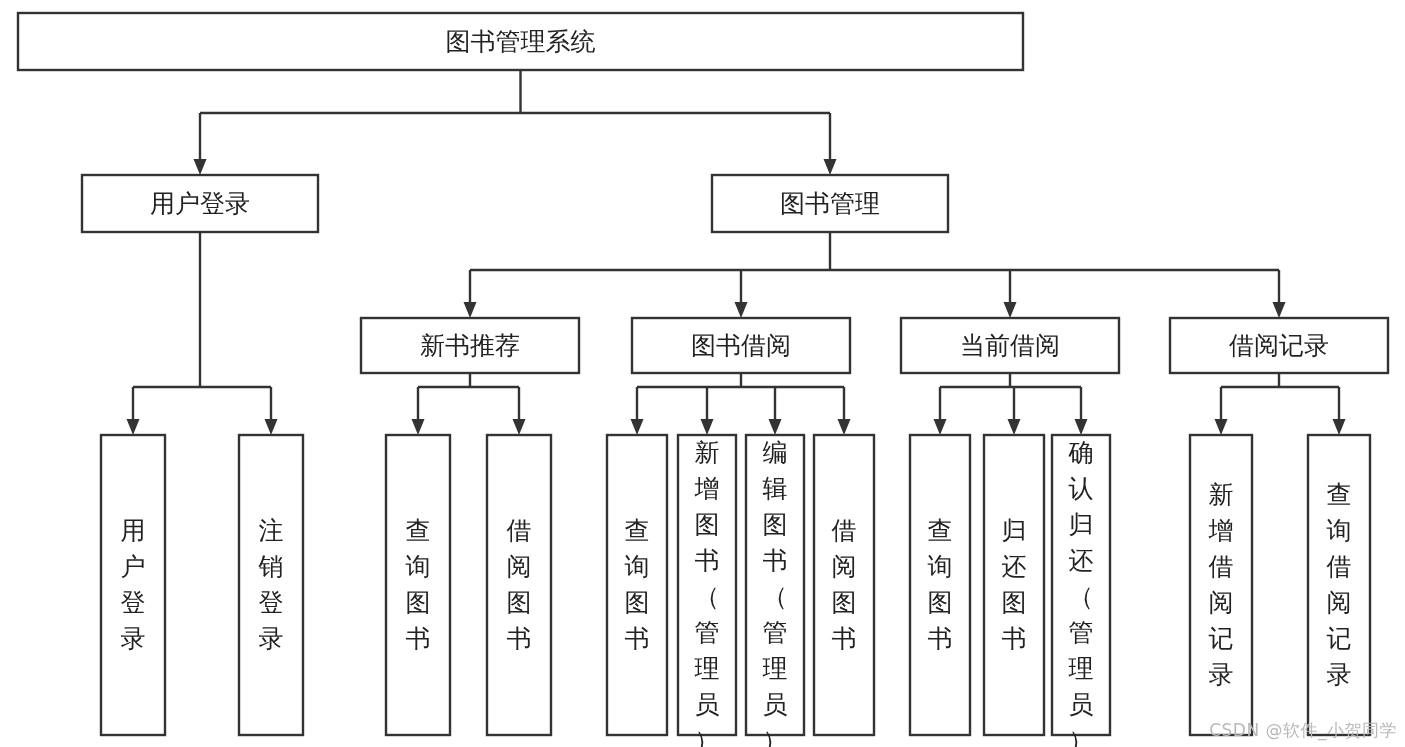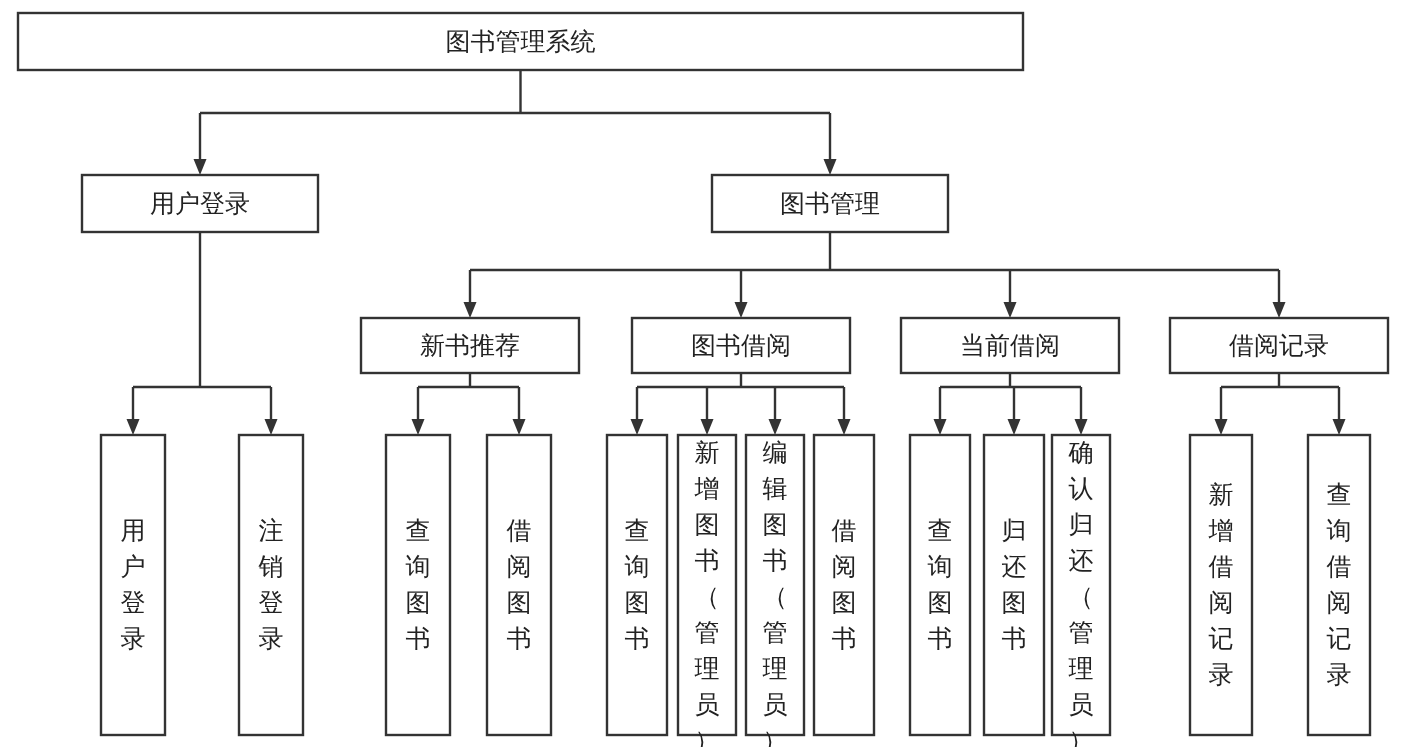--- a/index.html
+++ b/index.html
@@ -216,13 +216,14 @@
         <g>
           <rect class="node-rect" x="1190" y="435" width="62" height="300"></rect>
           <text class="node-label-vertical" x="1221" y="503"><tspan x="1221" dy="0">新</tspan><tspan x="1221" dy="36">增</tspan><tspan x="1221" dy="36">借</tspan><tspan x="1221" dy="36">阅</tspan><tspan x="1221" dy="36">记</tspan><tspan x="1221" dy="36">录</tspan></text>
         </g>
         <g>
           <rect class="node-rect" x="1308" y="435" width="62" height="300"></rect>
           <text class="node-label-vertical" x="1339" y="503"><tspan x="1339" dy="0">查</tspan><tspan x="1339" dy="36">询</tspan><tspan x="1339" dy="36">借</tspan><tspan x="1339" dy="36">阅</tspan><tspan x="1339" dy="36">记</tspan><tspan x="1339" dy="36">录</tspan></text>
         </g>
       </g>
   </svg>
+  <div class="watermark">CSDN @软件_小贺同学</div>
 </div>
 
 </body></html>

